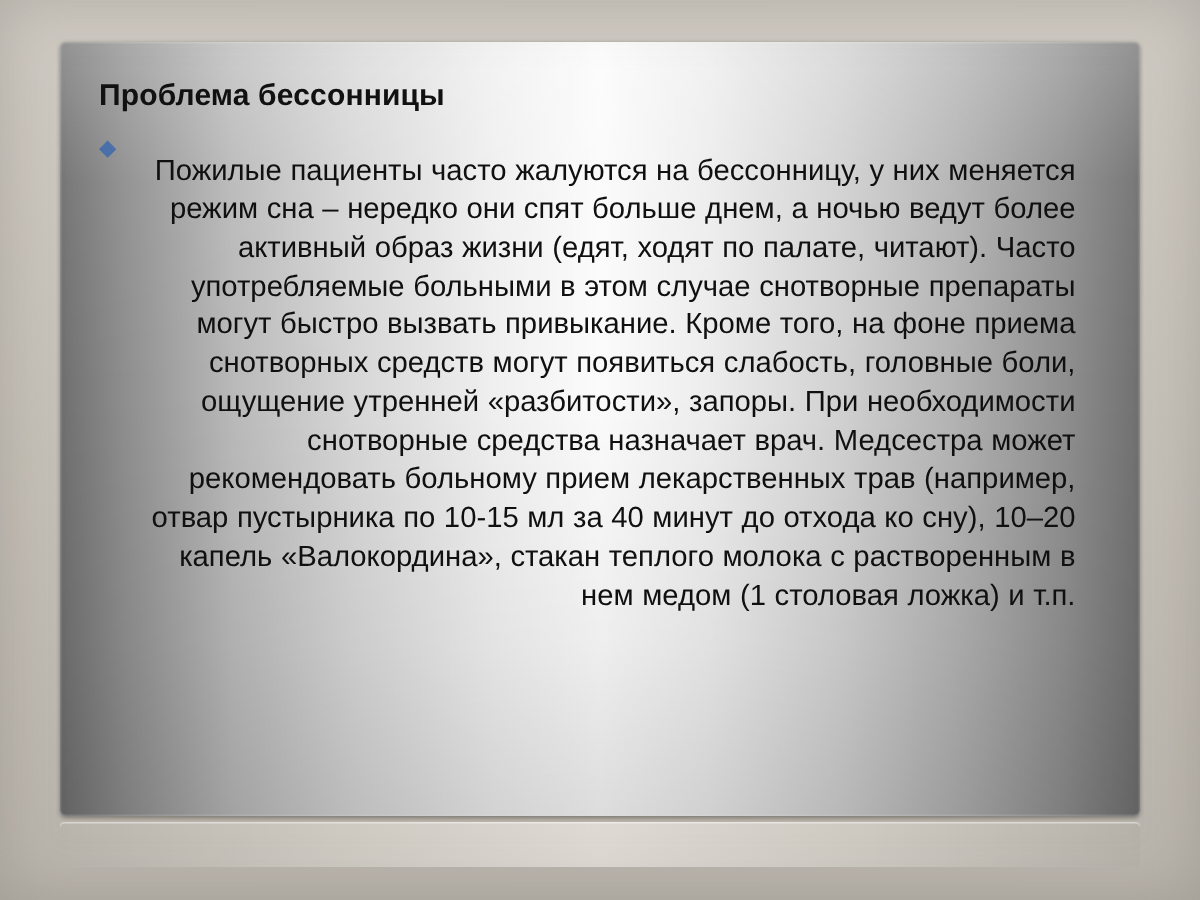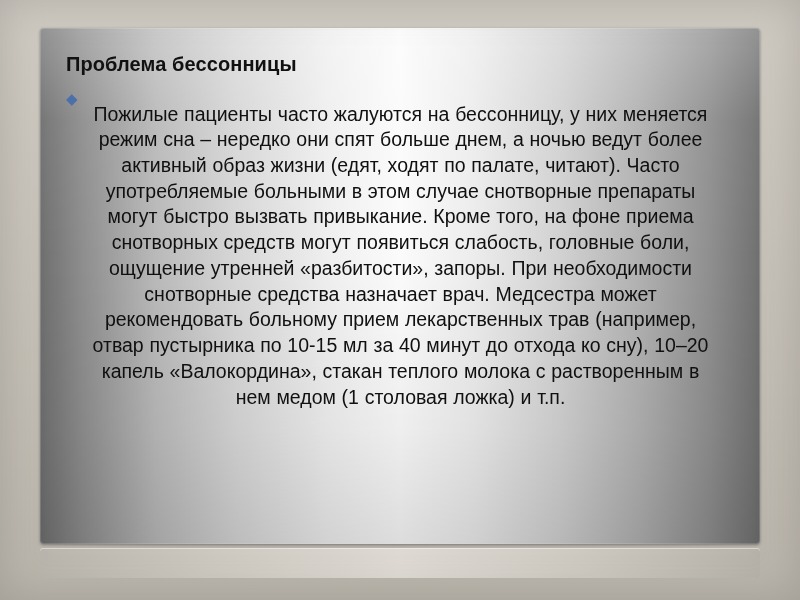--- a/index.html
+++ b/index.html
@@ -115,21 +115,21 @@
     color: #4b6fa8;
     font-size: 15px;
     line-height: 1;
   }
 
   .bullet-text {
     flex: 1 1 auto;
     font-size: 19.5px;
     line-height: 1.32;
     color: #101010;
-    text-align: center;
+    text-align: right;
     word-spacing: 0.3px;
   }
 </style>
 </head>
 <body>
 
 <div id="slide">
 
   <div class="content-panel">
     <div class="sheen"></div>

